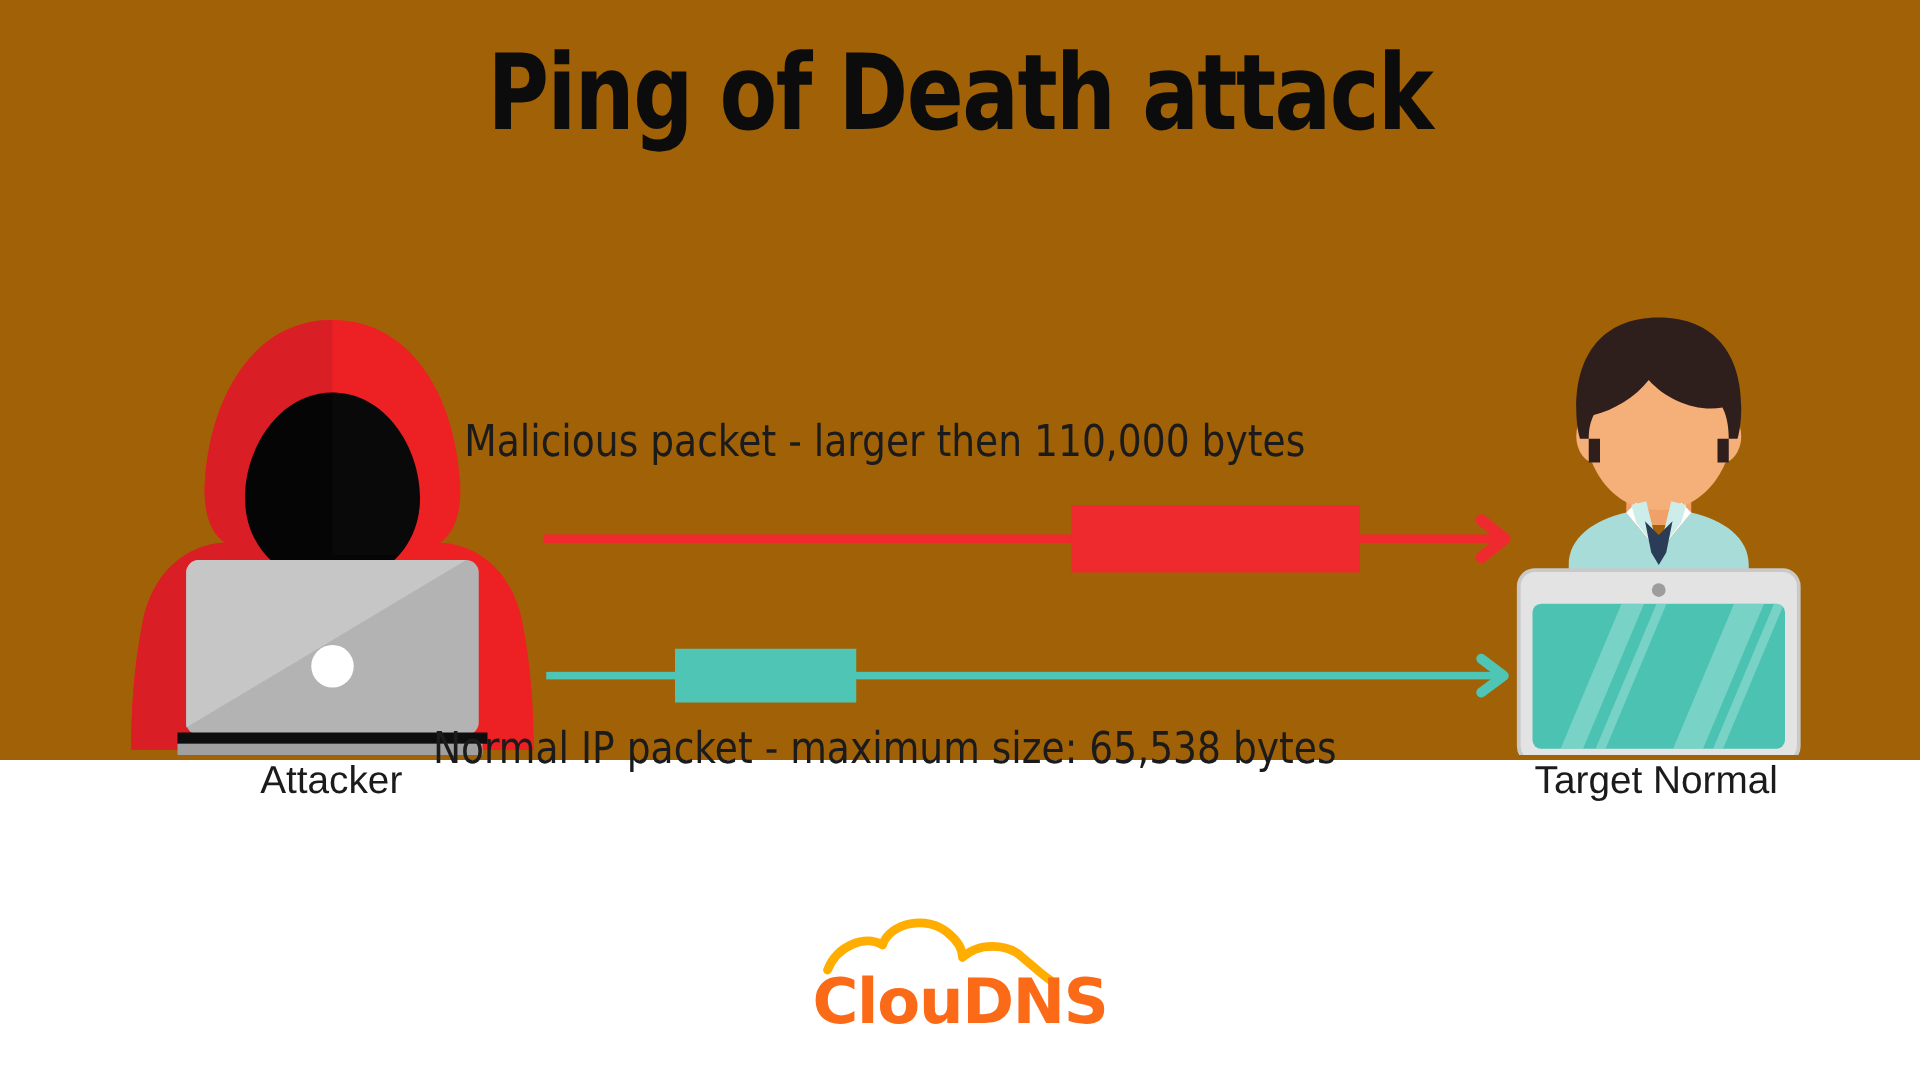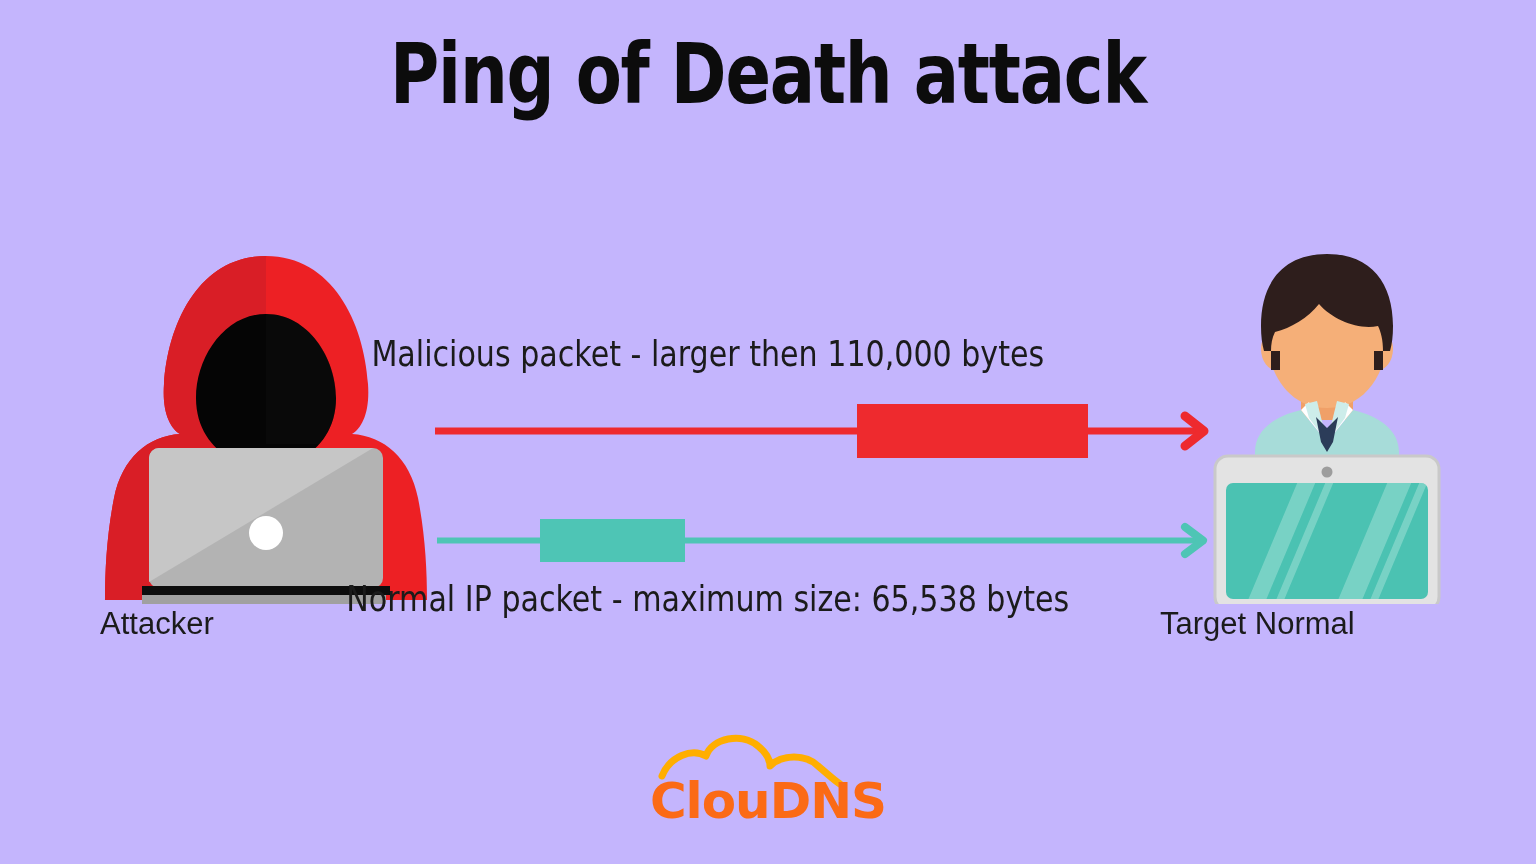--- a/index.html
+++ b/index.html
@@ -14,22 +14,22 @@
     position: relative;
     overflow: hidden;
     font-family: "Liberation Sans", sans-serif;
     -webkit-font-smoothing: antialiased;
   }
 
   #stage {
     position: absolute;
     inset: 0;
     width: 1536px;
-    height: 864px;
-    background: #c4b5fd;
+    height: 608px;
+    background: #a16207;
   }
 
   
   .title {
     position: absolute;
     left: 0;
     top: 24px;
     width: 1536px;
     text-align: center;
     font-family: "DejaVu Sans", sans-serif;
@@ -76,20 +76,21 @@
   }
 
   
   .actor-caption {
     position: absolute;
     font-family: "Liberation Sans", sans-serif;
     font-weight: 400;
     font-size: 31px;
     line-height: 38px;
     color: #1b1b1b;
+    text-align: center;
     white-space: nowrap;
   }
   .caption-attacker { left: 100px; top: 605px; width: 330px; }
   .caption-victim   { left: 1160px; top: 605px; width: 330px; }
 
   
   .fig {
     position: absolute;
     display: block;
   }

